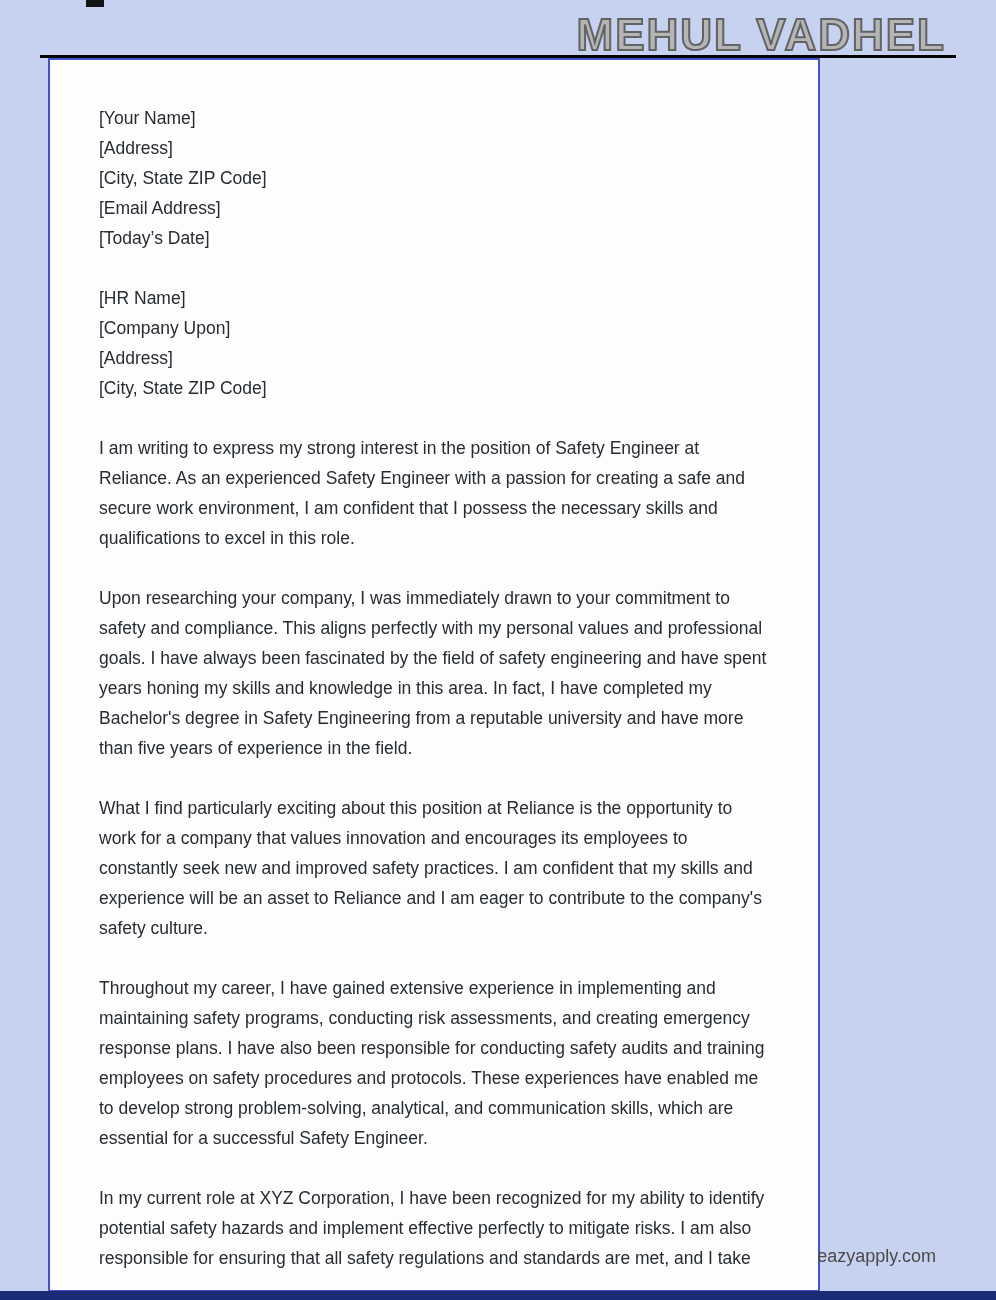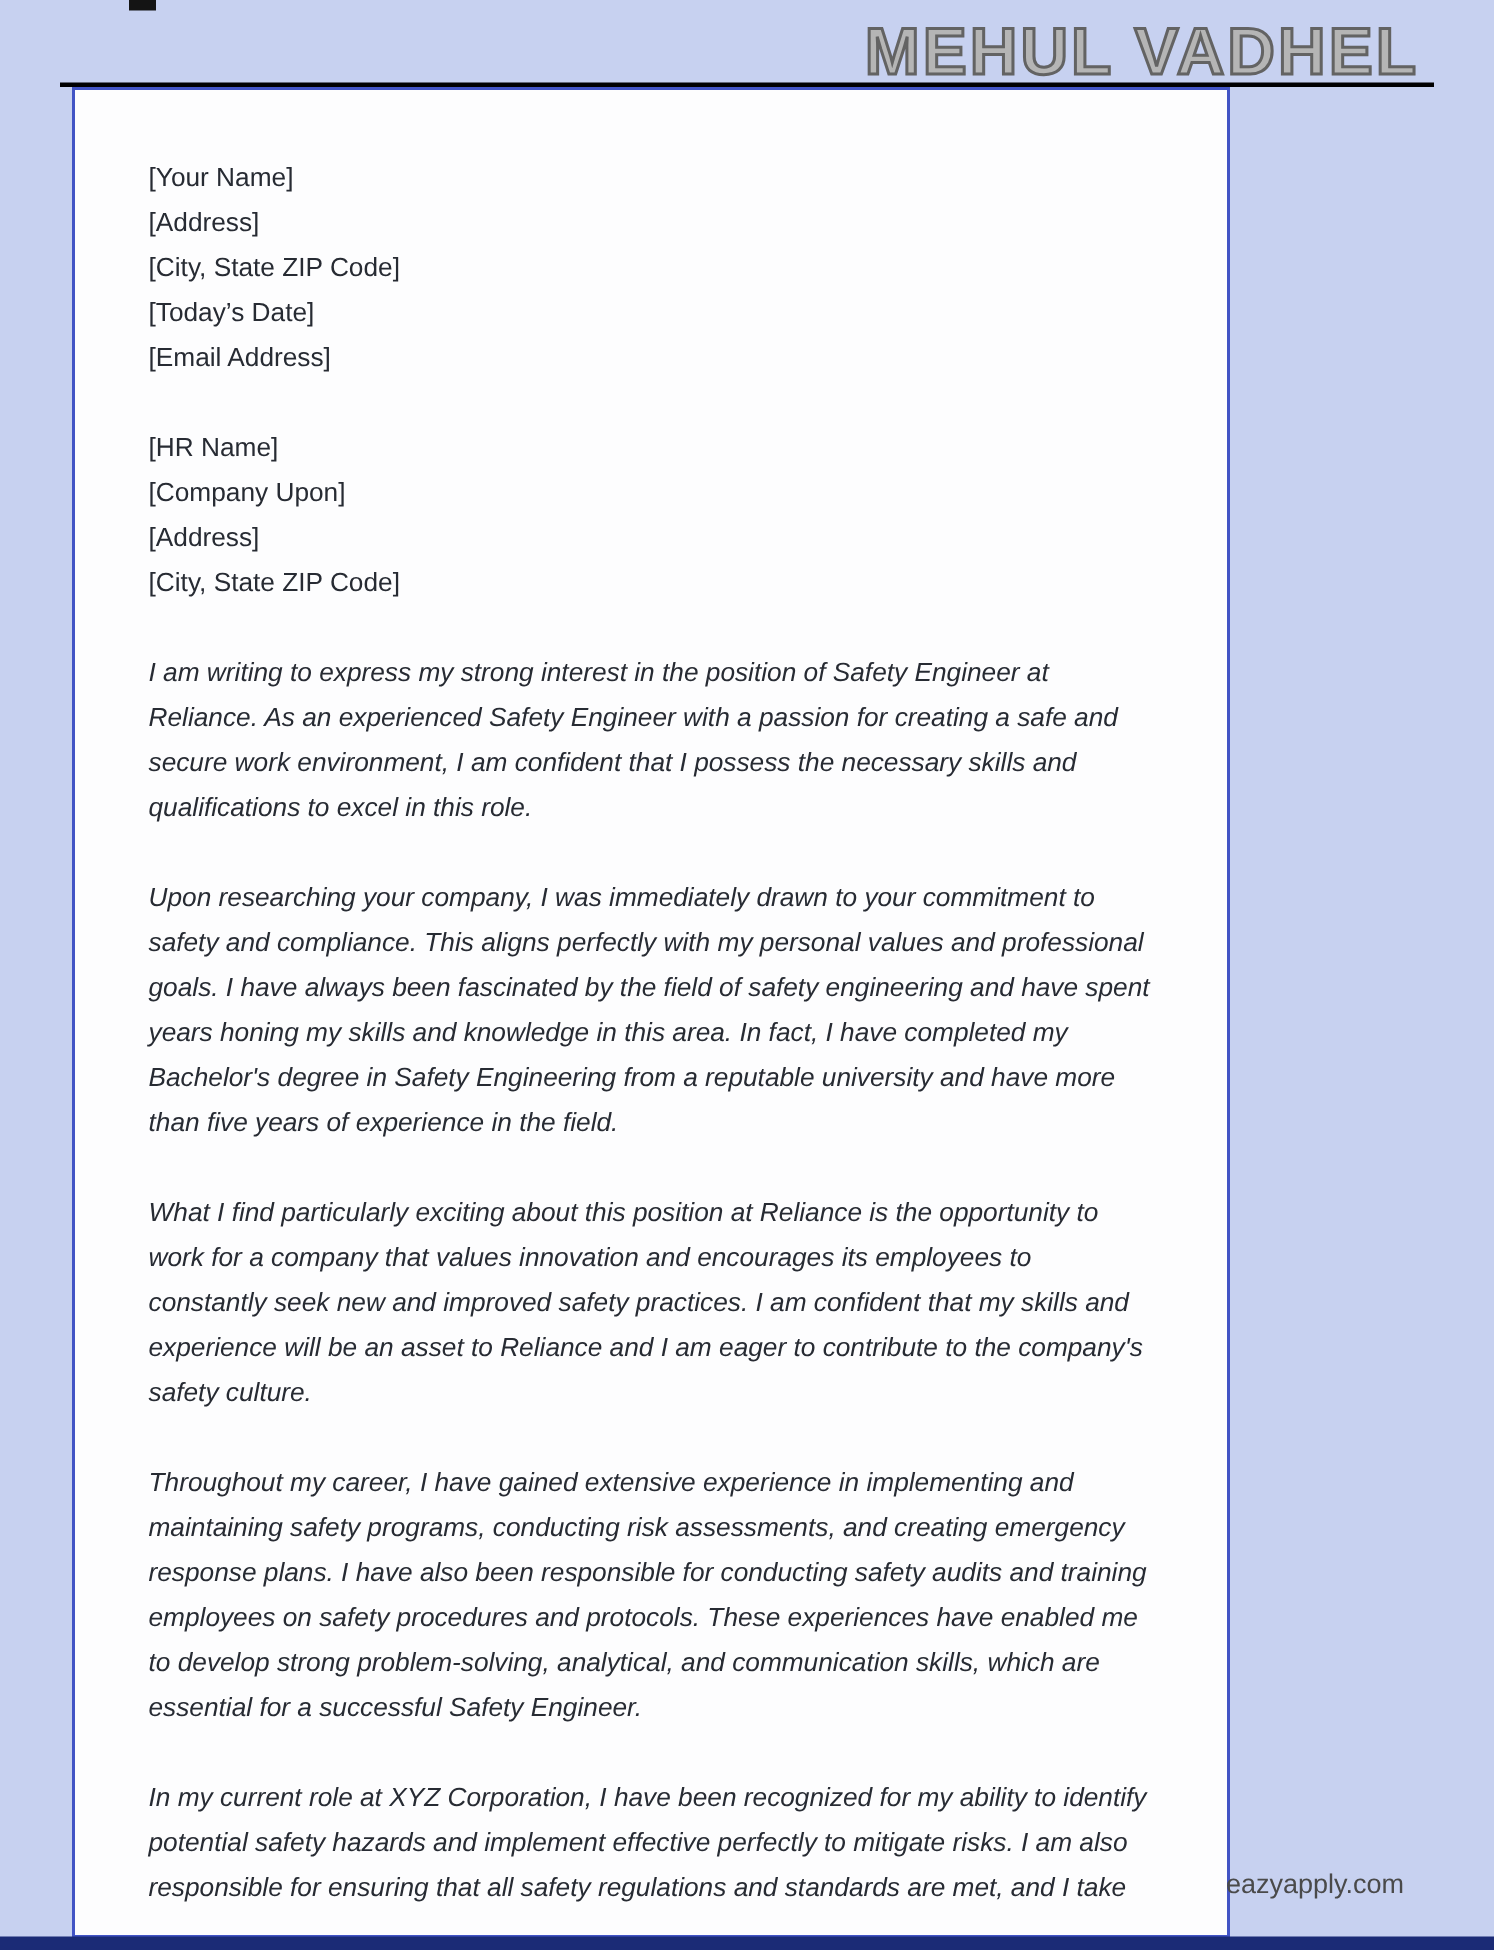--- a/index.html
+++ b/index.html
@@ -42,21 +42,21 @@
 
   .letter {
     padding: 43px 47px 0 49px;
     color: var(--text, #272b33);
     font-size: 17.5px;
     line-height: 30px;
   }
 
   .block { margin-bottom: 30px; }
   .line { white-space: nowrap; }
-  .para { margin: 0 0 30px 0; font-style: italic; }
+  .para { margin: 0 0 30px 0; }
 
   .watermark {
     position: absolute; top: 1246px; right: 60px;
     font-size: 18px;
     color: var(--watermark, #4a4a4a);
   }
 
   .bottom-strip {
     position: absolute; left: 0; bottom: 0;
     width: 100%; height: 9px;
@@ -72,22 +72,22 @@
 
 <div class="top-rule"></div>
 
 <div class="page">
   <div class="letter">
 
     <div class="block">
       <div class="line">[Your Name]</div>
       <div class="line">[Address]</div>
       <div class="line">[City, State ZIP Code]</div>
+      <div class="line">[Email Address]</div>
       <div class="line">[Today’s Date]</div>
-      <div class="line">[Email Address]</div>
     </div>
 
     <div class="block">
       <div class="line">[HR Name]</div>
       <div class="line">[Company Upon]</div>
       <div class="line">[Address]</div>
       <div class="line">[City, State ZIP Code]</div>
     </div>
 
 

